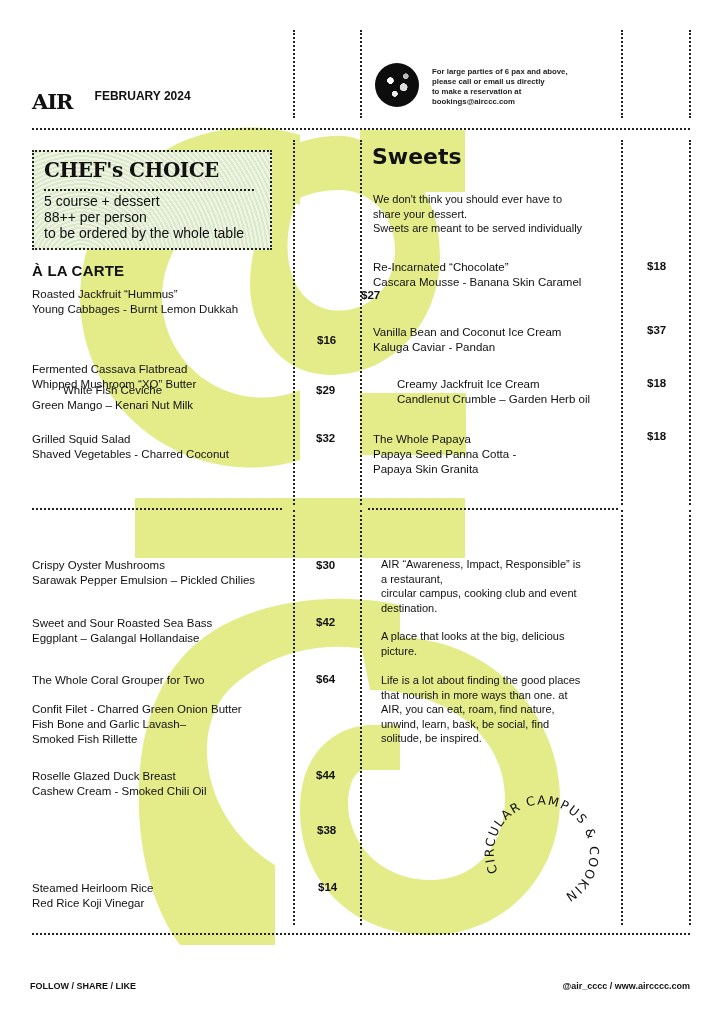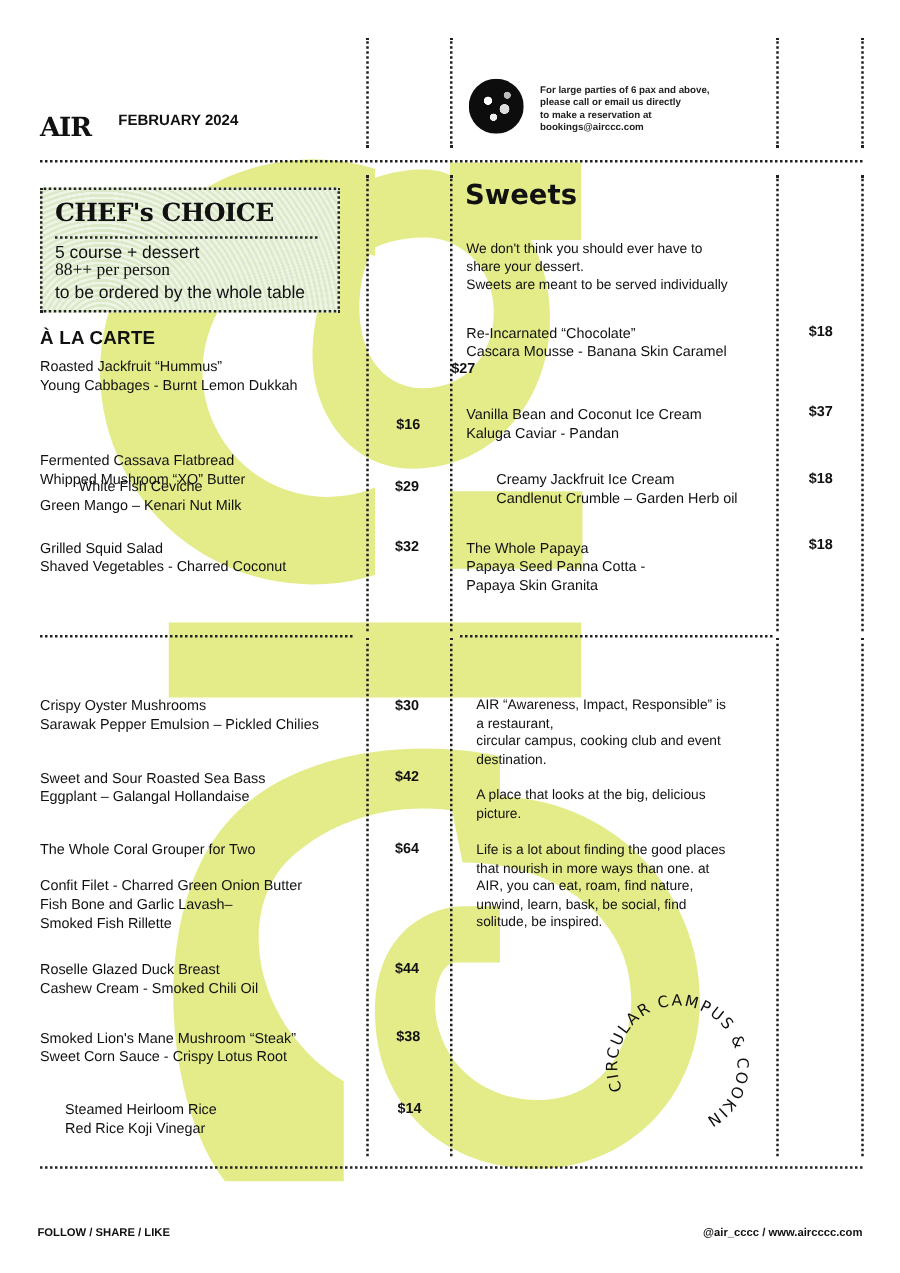--- a/index.html
+++ b/index.html
@@ -93,21 +93,21 @@
 
   <div class="vline" style="left:293px;top:510px;height:415px;"></div>
   <div class="vline" style="left:360px;top:510px;height:415px;"></div>
   <div class="vline" style="left:621px;top:510px;height:415px;"></div>
   <div class="vline" style="left:689px;top:510px;height:415px;"></div>
 
   <div class="abs chef-box">
     <div class="chef-title">CHEF's CHOICE</div>
     <div class="chef-rule"></div>
     <div class="chef-line" style="top:41px;">5 course + dessert</div>
-    <div class="chef-line" style="top:57px;font-family:Liberation Serif, serif;">88++ per person</div>
+    <div class="chef-line" style="top:57px;">88++ per person</div>
     <div class="chef-line" style="top:73px;">to be ordered by the whole table</div>
   </div>
 
   <div class="abs section-title" style="left:32px;top:262px;">À LA CARTE</div>
 
   <div class="item" style="left:32px;top:287px;">
     <div>Roasted Jackfruit “Hummus”</div>
     <div>Young Cabbages - Burnt Lemon Dukkah</div>
   </div>
   <div class="price" style="left:316px;top:289px;padding-left:45px;">$27</div>
@@ -187,27 +187,23 @@
     <div>Fish Bone and Garlic Lavash–</div>
     <div>Smoked Fish Rillette</div>
   </div>
 
   <div class="item" style="left:32px;top:769px;">
     <div>Roselle Glazed Duck Breast</div>
     <div>Cashew Cream - Smoked Chili Oil</div>
   </div>
   <div class="price" style="left:316px;top:769px;">$44</div>
 
-  <div class="item" style="left:32px;top:824px;">
-    <div>Smoked Lion's Mane Mushroom “Steak”</div>
-    <div>Sweet Corn Sauce - Crispy Lotus Root</div>
-  </div>
   <div class="price" style="left:317px;top:824px;">$38</div>
 
-  <div class="item" style="left:32px;top:881px;margin-left:20px;">
+  <div class="item" style="left:32px;top:881px;">
     <div>Steamed Heirloom Rice</div>
     <div>Red Rice Koji Vinegar</div>
   </div>
   <div class="price" style="left:318px;top:881px;">$14</div>
 
   <div class="para" style="left:381px;top:557px;">
     <div>AIR “Awareness, Impact, Responsible” is</div>
     <div>a restaurant,</div>
     <div>circular campus, cooking club and event</div>
     <div>destination.</div>

